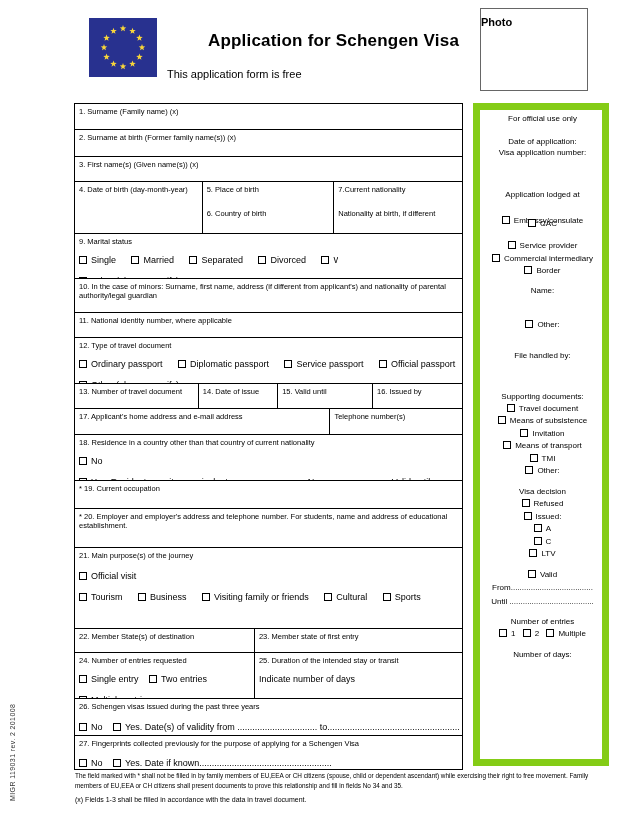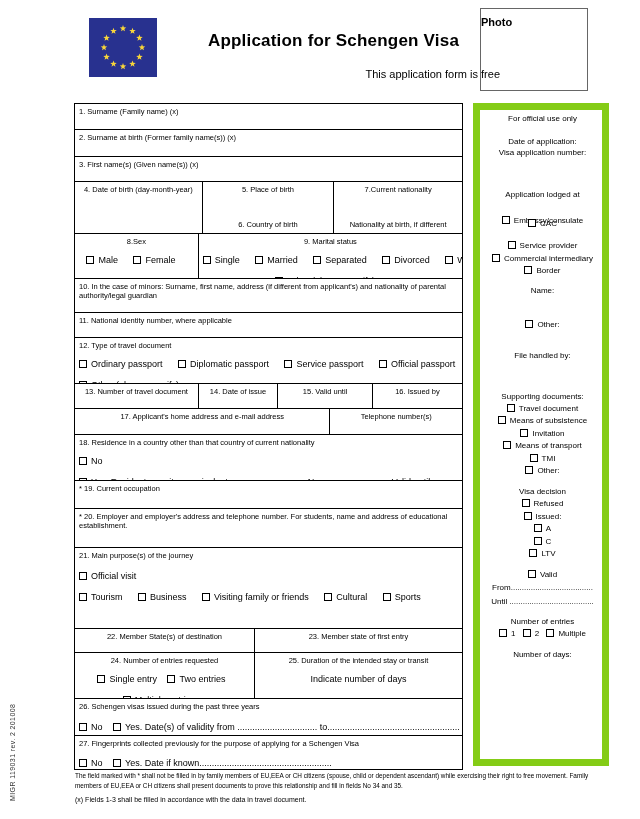--- a/index.html
+++ b/index.html
@@ -6,42 +6,42 @@
   html,body { background:#e8e8e8; }
   .page {
     position:relative; width:640px; height:819px; background:#ffffff;
     font-family:"Liberation Sans","DejaVu Sans",sans-serif; color:#000;
     overflow:hidden; margin:0 auto;
   }
   
   .flag { position:absolute; left:89px; top:18px; width:68px; height:59px; }
   .title { position:absolute; left:167px; top:31px; width:333px; text-align:center;
            font-size:17px; font-weight:bold; letter-spacing:.2px; }
-  .subtitle { position:absolute; left:167px; top:68px; width:333px; text-align:right; font-size:11px; }
+  .subtitle { position:absolute; left:167px; top:68px; width:333px; text-align:left; font-size:11px; }
   .photo-box { position:absolute; left:480px; top:8px; width:108px; height:83px;
                border:1px solid #666; padding-top:3px; }
   .photo-box .plabel { font-size:11px; font-weight:bold; }
   
   .vcode { position:absolute; left:9px; top:801px; transform:rotate(-90deg);
            transform-origin:0 0; white-space:nowrap; font-size:7px; color:#333; letter-spacing:.4px; }
   
   .table { position:absolute; left:74px; top:103px; width:389px; border:1px solid #000; }
   .row { border-bottom:1px solid #000; padding:3px 4px; position:relative; overflow:hidden; }
   .row:last-child { border-bottom:none; }
   .cols { display:flex; padding:0; }
-  .cell { padding:3px 4px; border-right:1px solid #000; overflow:hidden;text-align:center; }
+  .cell { padding:3px 4px; border-right:1px solid #000; overflow:hidden; }
   .cell:last-child { border-right:none; }
   .lbl { font-size:7.5px; display:block; }
   .opt { font-size:9px; }
   .line { margin-top:3px; white-space:nowrap; }
   .pair { margin-right:11px; white-space:nowrap; }
   .pair-tight { margin-right:6px; white-space:nowrap; }
   .cb { display:inline-block; width:8px; height:8px; border:1px solid #000;
         background:#fff; vertical-align:-1px; margin-right:4px; }
-  .gap9 { margin-top:26px; }
+  .gap9 { margin-top:15px; }
   
   .h26{height:26px}.h27{height:27px}.h25{height:25px}.h52{height:52px}.h45{height:45px}
   .h34{height:34px}.h46{height:46px}.h28{height:28px}.h39{height:39px}.h81{height:81px}
   .h24{height:24px}.h37{height:37px}.h33{height:33px}
   
   .official { position:absolute; left:473px; top:103px; width:136px; height:663px; border:7px solid #84cc16;text-align:center; }
   .ritem { position:absolute; left:5px; right:2px; font-size:8px; white-space:nowrap; }
   
   .foot1 { position:absolute; left:75px; top:771px; width:519px; font-size:6.4px; line-height:1.5; }
   .foot2 { position:absolute; left:75px; top:796px; width:519px; font-size:7px; }
@@ -102,27 +102,20 @@
         <span class="lbl">5. Place of birth</span>
         <span class="lbl gap9">6. Country of birth</span>
       </div>
       <div class="cell" style="width:33%">
         <span class="lbl">7.Current nationality</span>
         <span class="lbl gap9">Nationality at birth, if different</span>
       </div>
     </div>
 
     <div class="row cols h45">
-      <div class="cell" style="width:32%">
-        <span class="lbl">8.Sex</span>
-        <div class="line">
-          <span class="pair"><span class="cb"></span><span class="opt">Male</span></span>
-          <span class="pair"><span class="cb"></span><span class="opt">Female</span></span>
-        </div>
-      </div>
       <div class="cell" style="width:68%">
         <span class="lbl">9. Marital status</span>
         <div class="line">
           <span class="pair"><span class="cb"></span><span class="opt">Single</span></span>
           <span class="pair"><span class="cb"></span><span class="opt">Married</span></span>
           <span class="pair"><span class="cb"></span><span class="opt">Separated</span></span>
           <span class="pair"><span class="cb"></span><span class="opt">Divorced</span></span>
           <span class="pair"><span class="cb"></span><span class="opt">Widow(er)</span></span>
         </div>
         <div class="line">

